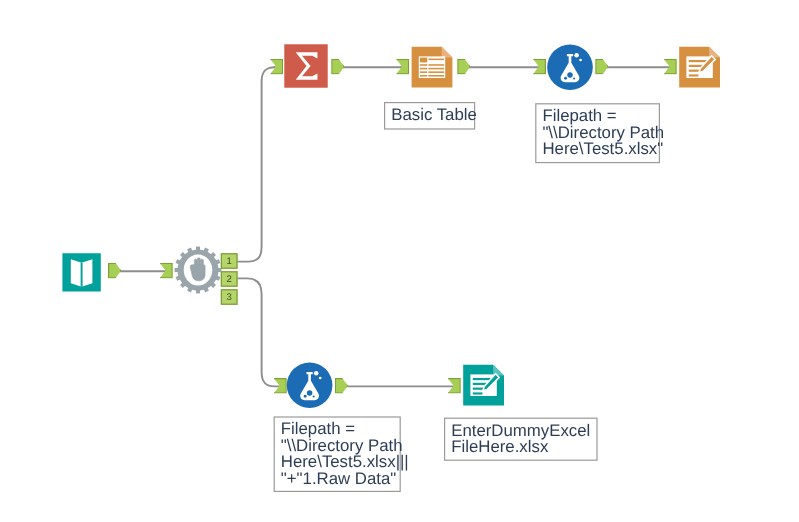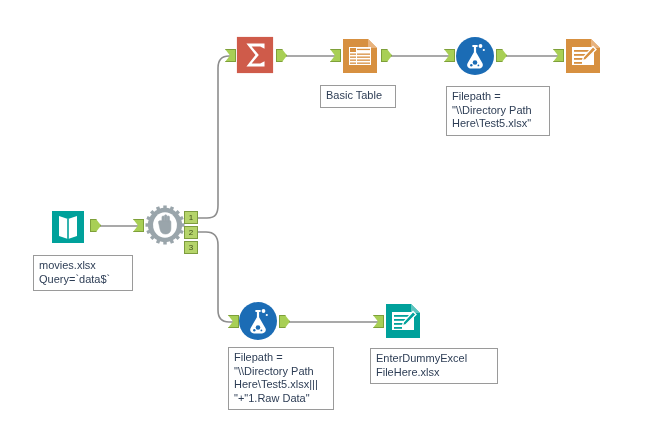--- a/index.html
+++ b/index.html
@@ -68,21 +68,21 @@
     color: #3d4d1b;
     font-family: "Liberation Sans", sans-serif;
   }
 
   
   .annot {
     position: absolute;
     background: #ffffff;
     border: 1px solid #9a9a9a;
     color: #2d3d55;
-    font-size: 11px;
+    font-size: 14px;
     line-height: 13.5px;
     padding: 3px 5px 4px 5px;
     box-sizing: border-box;
     white-space: pre;
     font-family: "Liberation Sans", sans-serif;
   }
 </style>
 </head>
 <body>
 
@@ -245,22 +245,20 @@
       <g fill="#00a19b">
         <rect x="11" y="14" width="15" height="1.8"></rect>
         <rect x="11" y="18" width="15" height="1.8"></rect>
         <rect x="11" y="22" width="11" height="1.8"></rect>
         <rect x="11" y="26" width="8" height="1.8"></rect>
       </g>
       <path d="M30 10.5 L33 13.5 L23 23.5 L19.5 24.5 L20.5 21 Z" fill="#00a19b" stroke="#ffffff" stroke-width="1.3"></path>
     </svg>
   </div>
 
-  <div class="annot" style="left:33px; top:255px; width:100px;">movies.xlsx
-Query=`data$`</div>
 
   <div class="annot" style="left:320px; top:85px; width:76px;">Basic Table</div>
 
   <div class="annot" style="left:446px; top:86px; width:104px;">Filepath =
 "\\Directory Path
 Here\Test5.xlsx"</div>
 
   <div class="annot" style="left:228px; top:347px; width:106px;">Filepath =
 "\\Directory Path
 Here\Test5.xlsx|||

